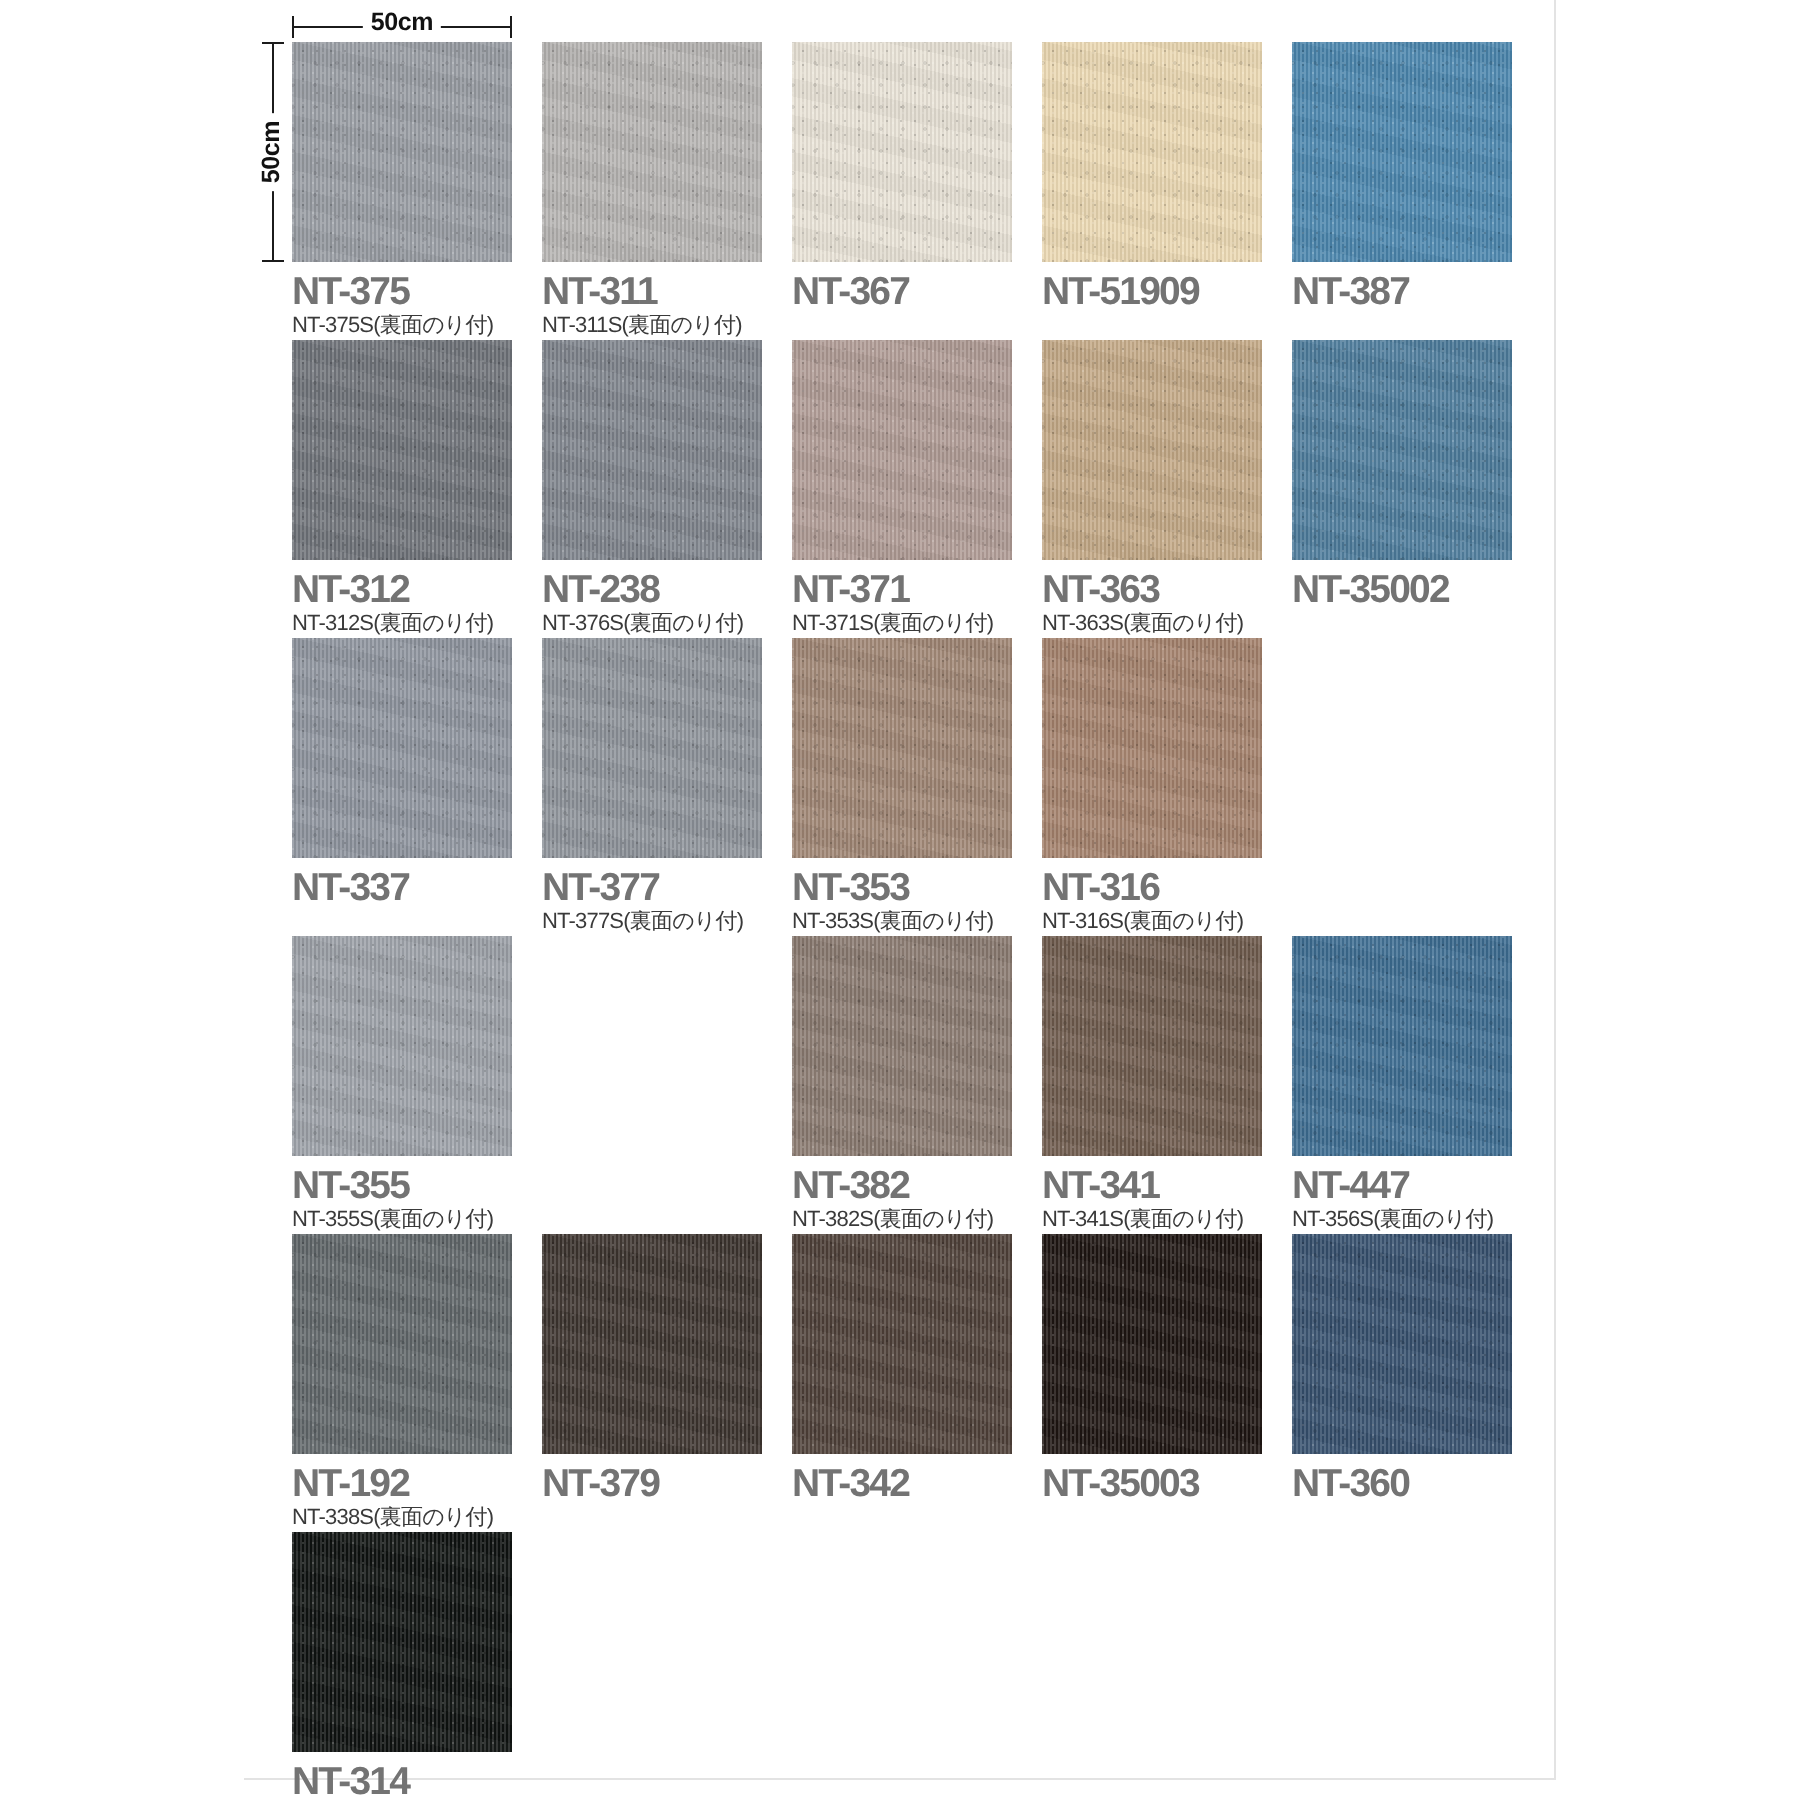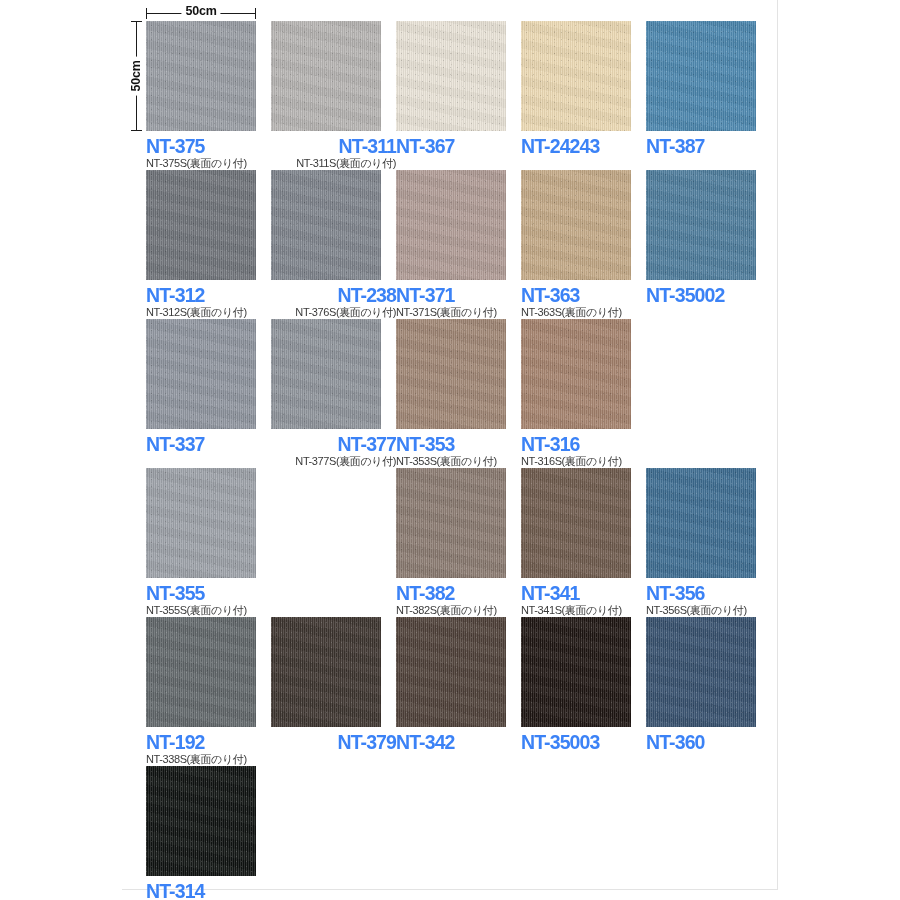--- a/index.html
+++ b/index.html
@@ -126,21 +126,21 @@
   .row {
     position: relative;
     height: 149px;
   }
   .cell {
     position: absolute;
     top: 0;
     width: 125px;
   }
   .cell.c0 { left: 0px; }
-  .cell.c1 { left: 125px; text-align: right; }
+  .cell.c1 { left: 125px; }
   .cell.c2 { left: 250px; }
   .cell.c3 { left: 375px; }
   .cell.c4 { left: 500px; }
 
   .swatch {
     position: relative;
     width: 110px;
     height: 110px;
     overflow: hidden;
     background: #bbbbbb;
@@ -177,21 +177,21 @@
         rgba(255,255,255,0.05) 9px,
         rgba(0,0,0,0.05) 9px,
         rgba(0,0,0,0.05) 18px);
     opacity: 0.6;
   }
 
   .code {
     margin-top: 5px;
     font-size: 19.5px;
     font-weight: 700;
-    color: #3b82f6;
+    color: #737373;
     letter-spacing: -0.9px;
     line-height: 21px;
     white-space: nowrap;
   }
   .subcode {
     margin-top: 0px;
     font-size: 11px;
     font-weight: 400;
     color: #3a3a3a;
     letter-spacing: -0.4px;
@@ -248,21 +248,21 @@
             <div class="mottle"></div>
           </div>
           <div class="code">NT-367</div>
         </div>
         <div class="cell c3">
           <div class="swatch" style="background: rgb(236, 217, 179);">
             <div class="weave"></div>
             <div class="speckle"></div>
             <div class="mottle"></div>
           </div>
-          <div class="code">NT-24243</div>
+          <div class="code">NT-51909</div>
         </div>
         <div class="cell c4">
           <div class="swatch" style="background: rgb(74, 134, 174);">
             <div class="weave"></div>
             <div class="speckle"></div>
             <div class="mottle"></div>
           </div>
           <div class="code">NT-387</div>
         </div>
       </div>
@@ -376,21 +376,21 @@
           </div>
           <div class="code">NT-341</div>
           <div class="subcode">NT-341S(裏面のり付)</div>
         </div>
         <div class="cell c4">
           <div class="swatch" style="background: rgb(61, 109, 146);">
             <div class="weave"></div>
             <div class="speckle"></div>
             <div class="mottle"></div>
           </div>
-          <div class="code">NT-356</div>
+          <div class="code">NT-447</div>
           <div class="subcode">NT-356S(裏面のり付)</div>
         </div>
       </div>
       <div class="row">
         <div class="cell c0">
           <div class="swatch" style="background: rgb(97, 103, 106);">
             <div class="weave"></div>
             <div class="speckle"></div>
             <div class="mottle"></div>
           </div>

